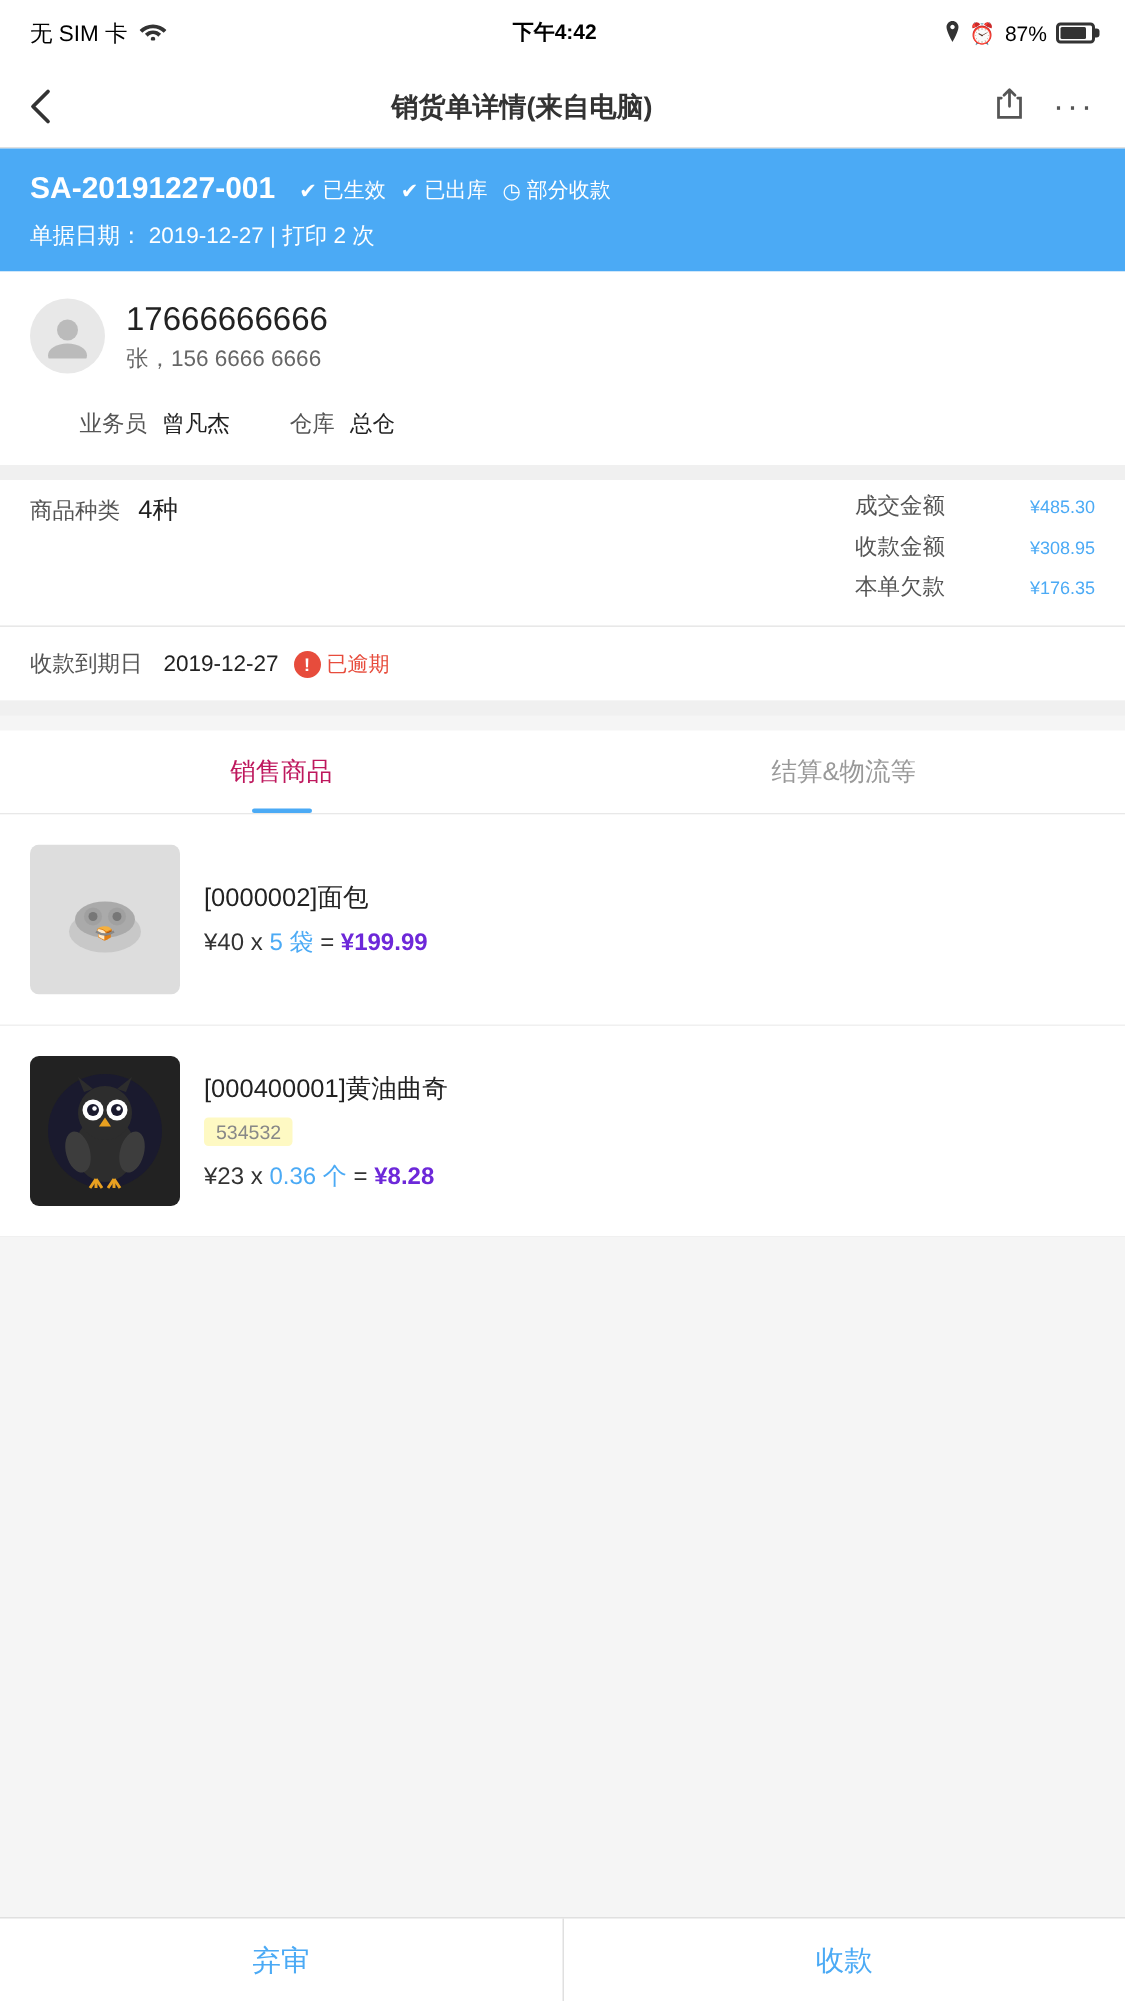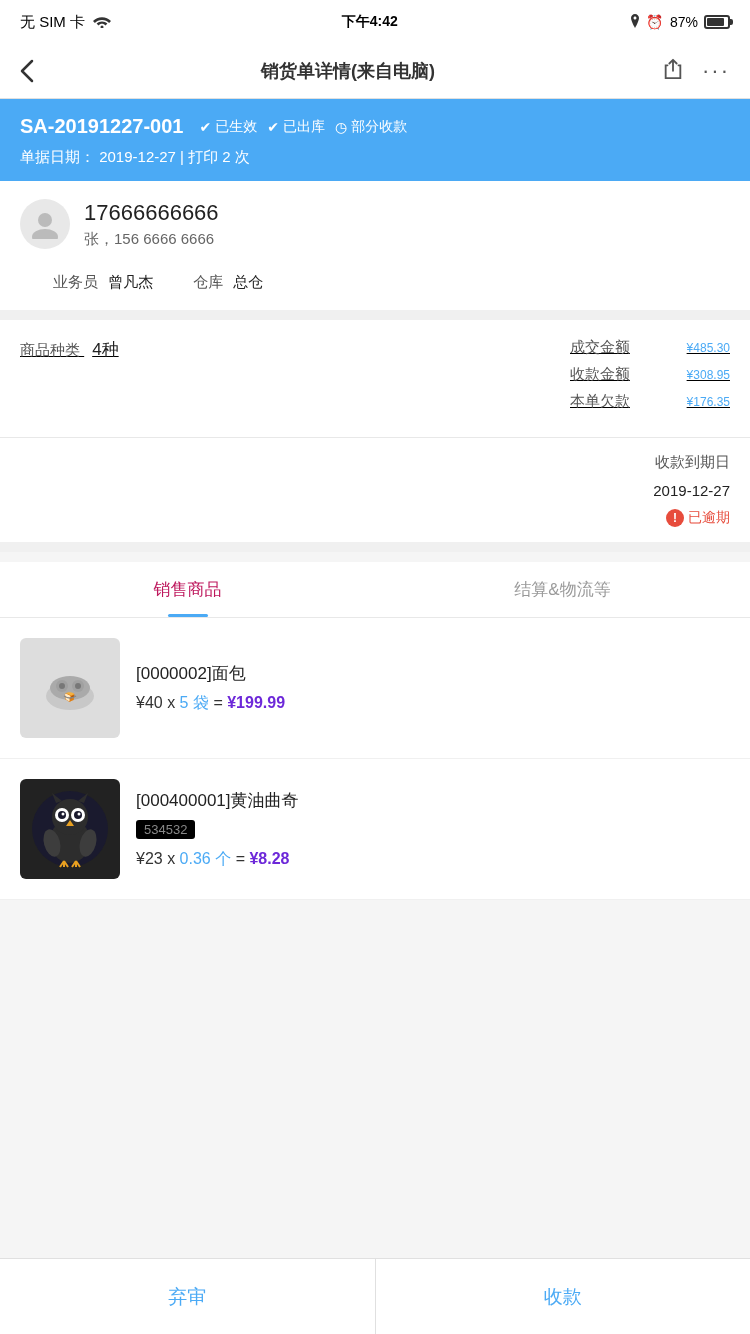--- a/index.html
+++ b/index.html
@@ -101,42 +101,41 @@
     .divider {
       height: 10px; background: #f0f0f0;
     }
     .thin-divider {
       height: 1px; background: #e8e8e8; margin: 0;
     }
 
     
     .stats-section {
       background: #fff;
-      padding: 18px 20px;
-      text-decoration: underline;
+      padding: 8px 20px;
     }
     .stats-row {
       display: flex; justify-content: space-between; align-items: flex-start;
     }
     .stats-left { font-size: 15px; color: #555; }
     .stats-left-value { font-size: 17px; color: #222; font-weight: 500; margin-left: 8px; }
     .stats-right { text-align: right; }
     .stats-item {
       display: flex; justify-content: flex-end; align-items: center;
       margin-bottom: 8px; gap: 20px;
     }
     .stats-item-label { font-size: 15px; color: #555; }
     .stats-item-value { font-size: 12px; color: #4baaf5; font-weight: 500; min-width: 80px; text-align: right; }
 
     
     .due-section {
       background: #fff;
       padding: 15px 20px;
-      display: flex; align-items: flex-end; gap: 10px;
-      font-size: 15px; color: #555; flex-direction: column;
+      display: flex; align-items: center; gap: 10px;
+      font-size: 15px; color: #555;
     }
     .due-date { color: #222; margin-left: 4px; }
     .overdue-badge {
       display: flex; align-items: center; gap: 4px;
       color: #e74c3c; font-size: 14px; font-weight: 500;
     }
     .overdue-icon {
       width: 18px; height: 18px; border-radius: 50%;
       background: #e74c3c; color: #fff;
       display: flex; align-items: center; justify-content: center;
@@ -170,34 +169,34 @@
     }
     .product-thumb {
       width: 100px; height: 100px; border-radius: 6px;
       background: #e8e8e8; flex-shrink: 0;
       overflow: hidden; display: flex; align-items: center; justify-content: center;
     }
     .product-info { flex: 1; }
     .product-name { font-size: 17px; color: #222; font-weight: 500; margin-bottom: 8px; }
     .product-sku {
       display: inline-block;
-      background: #000000; color: #888;
+      background: #fef9c3; color: #888;
       font-size: 13px; padding: 2px 8px; border-radius: 3px;
       margin-bottom: 10px;
     }
     .product-price { font-size: 16px; color: #333; }
     .price-qty { color: #4baaf5; }
     .price-total { color: #6d28d9; font-weight: 600; }
 
     
     .bottom-bar {
       position: fixed;
       bottom: 0; left: 0; right: 0;
       width: 750px;
-      height: 76px;
+      height: 56px;
       background: #fff;
       border-top: 1px solid #e0e0e0;
       display: flex;
     }
     .bottom-btn {
       flex: 1; display: flex; align-items: center; justify-content: center;
       font-size: 19px; font-weight: 500; cursor: pointer;
     }
     .bottom-btn.left {
       color: #4baaf5;

